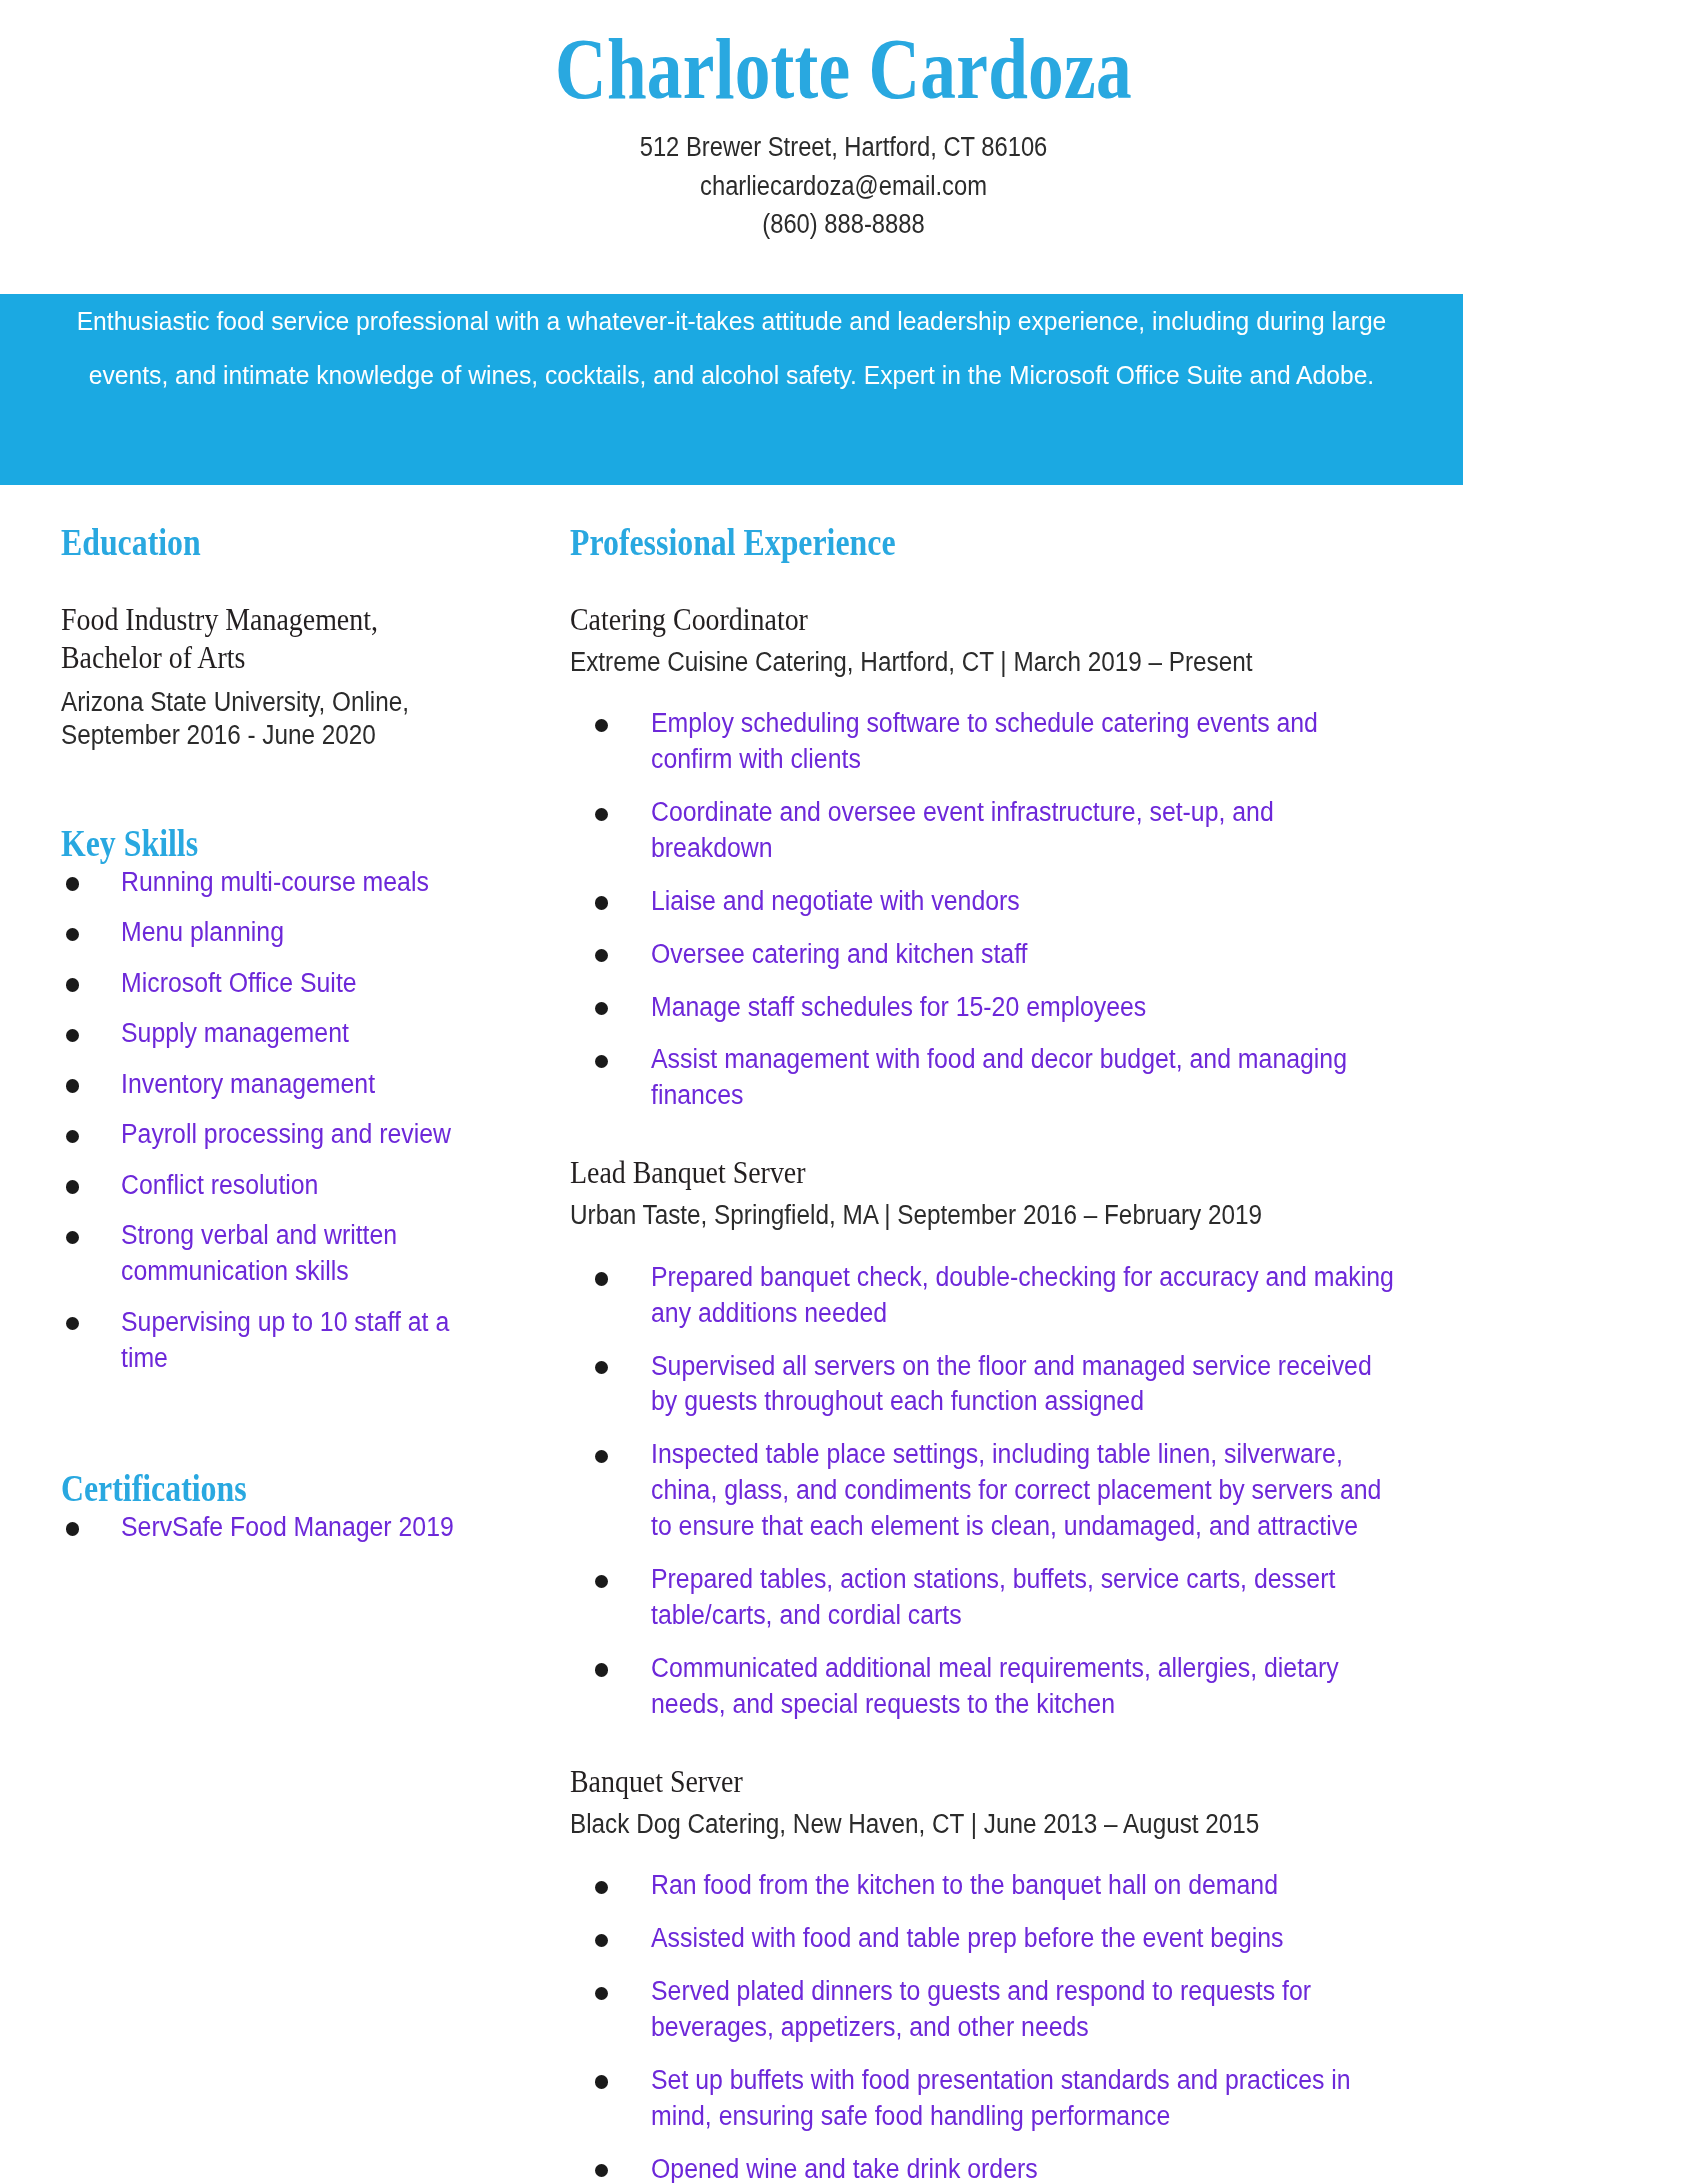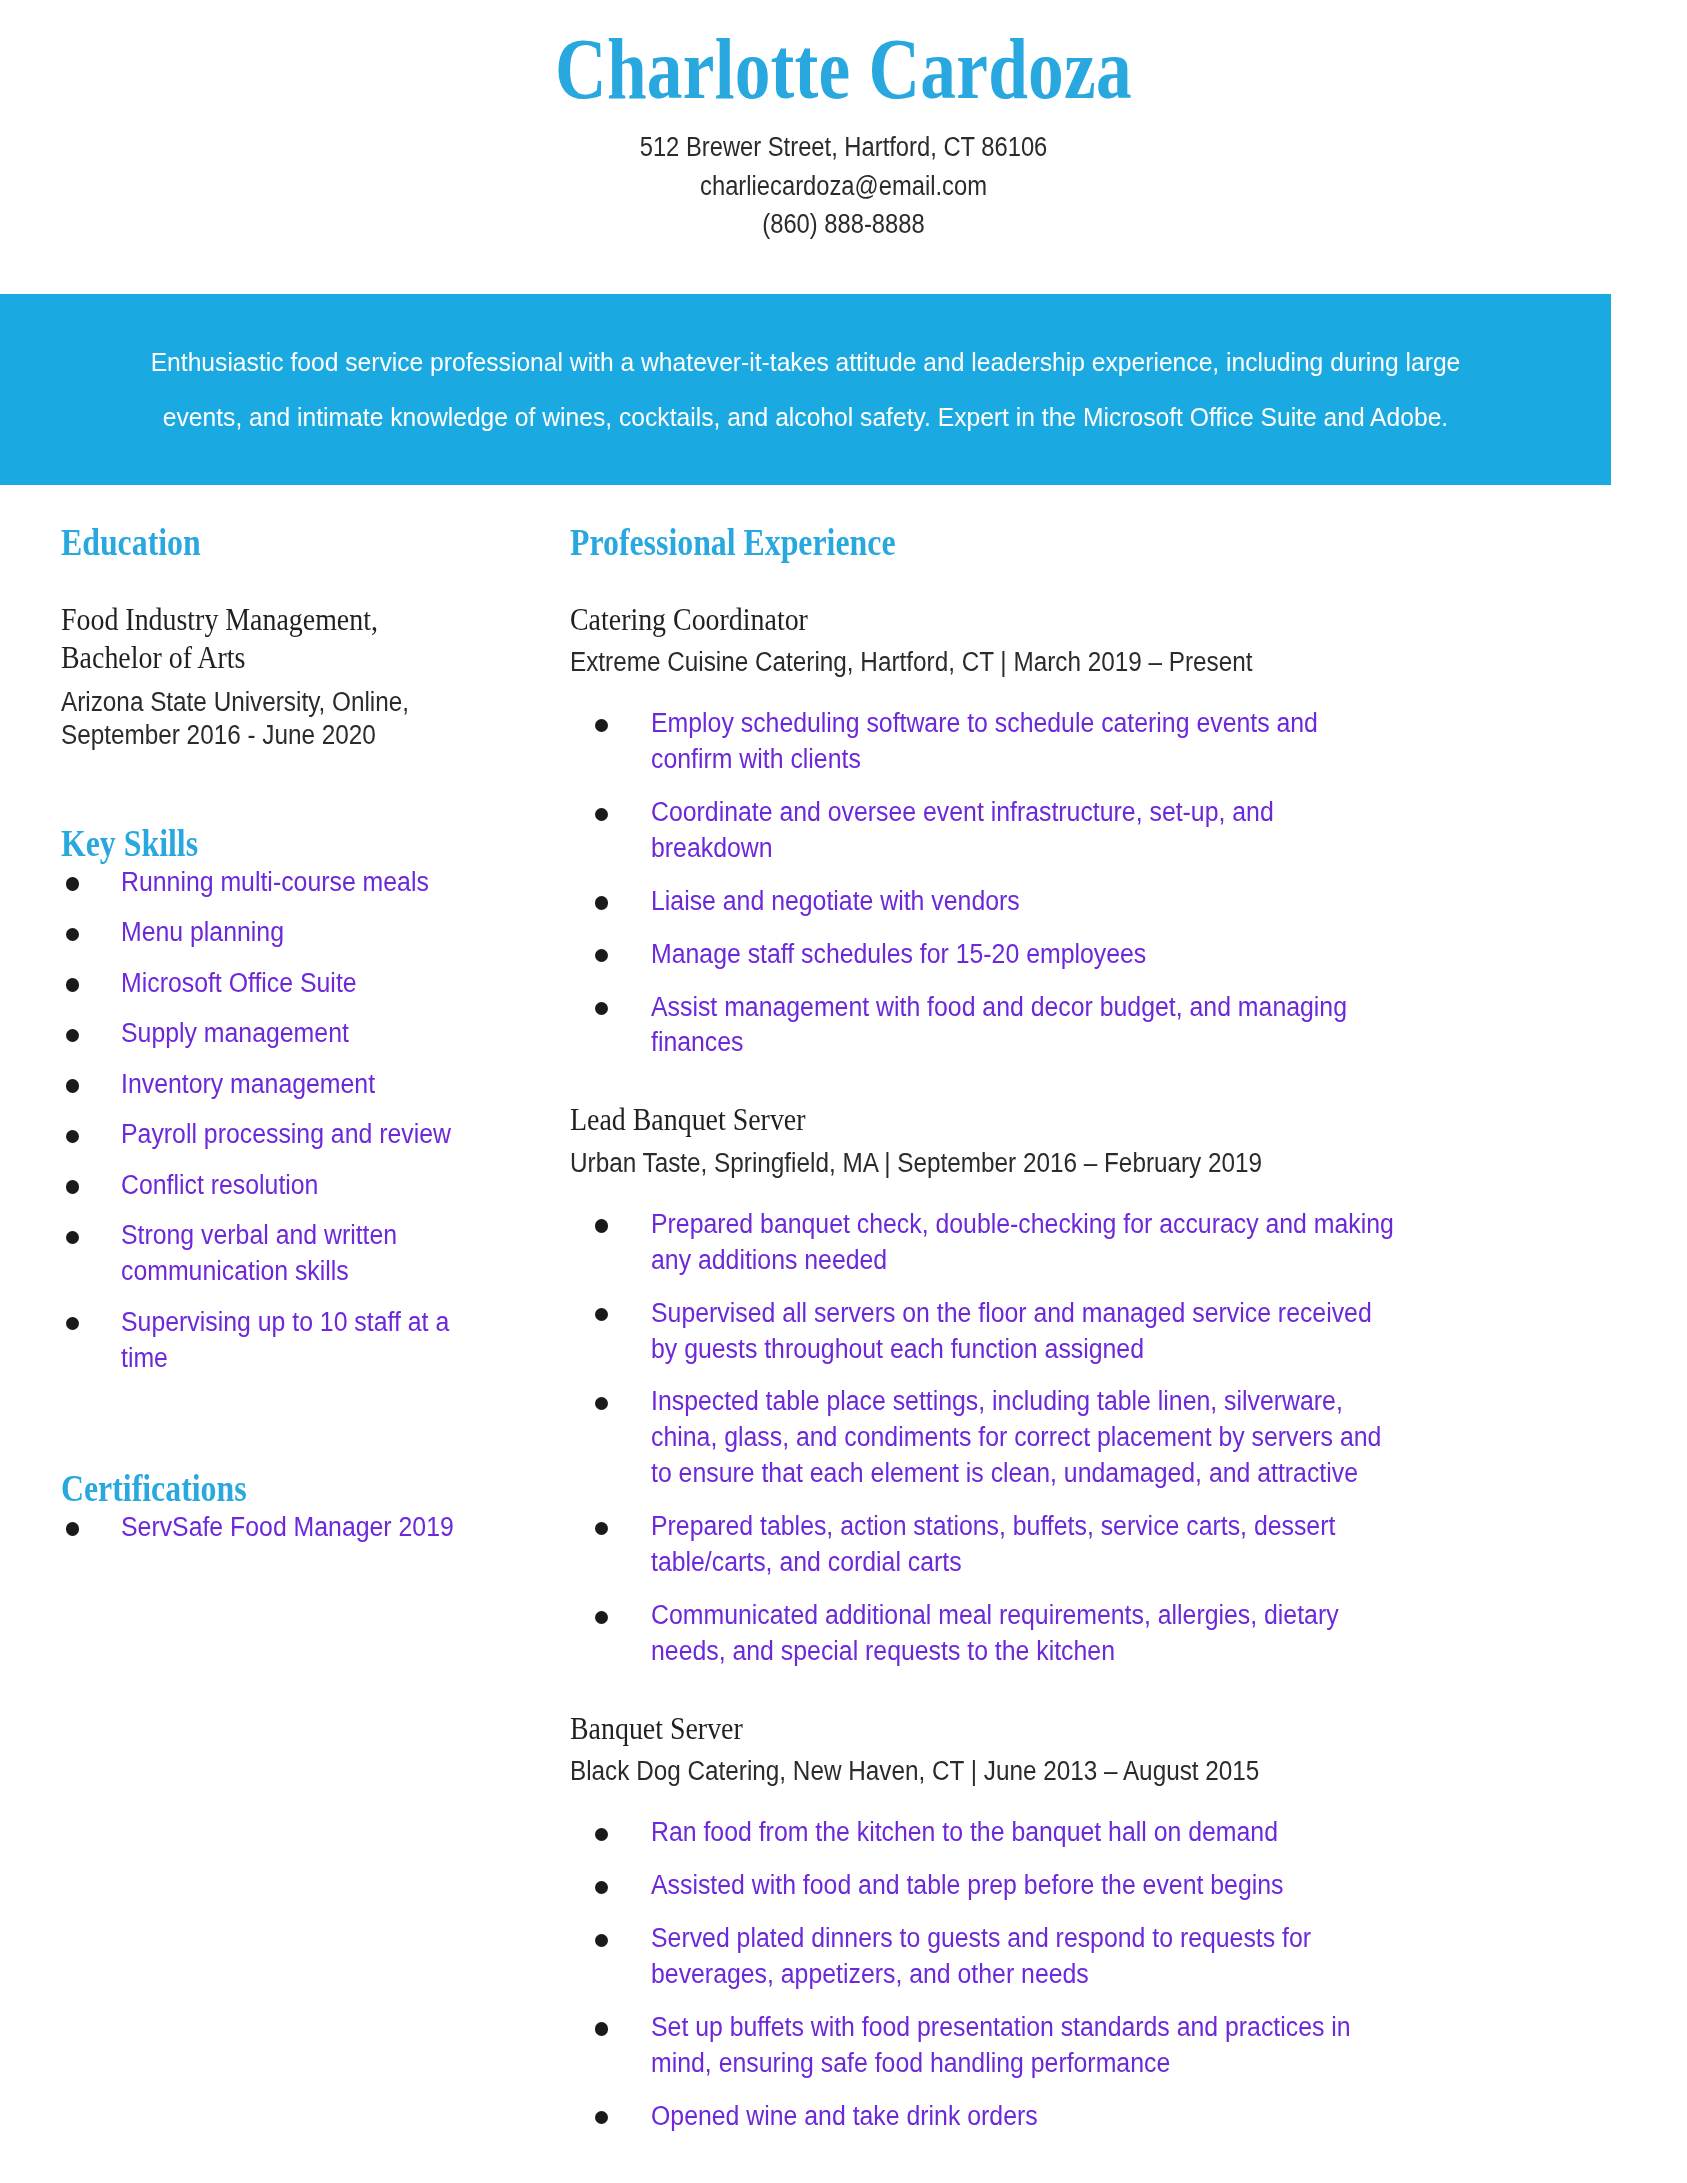--- a/index.html
+++ b/index.html
@@ -45,25 +45,24 @@
     transform: scaleX(0.88);
     transform-origin: center top;
   }
   .contact div { white-space: nowrap; }
 
   
   .summary-band {
     position: absolute;
     left: 0;
     top: 294px;
-    width: 1611px;
+    width: 1463px;
     height: 191px;
     background: #1ba9e2;
     display: flex;
-    align-items: center;
     justify-content: center;
   }
   .summary-text {
     width: 1429px;
     text-align: center;
     color: #ffffff;
     font-size: 26.5px;
     line-height: 2.05;
     transform: scaleX(0.93);
     transform-origin: center center;
@@ -271,20 +270,23 @@
               <li>
                 <span class="btext">Employ scheduling software to schedule catering events and confirm with clients</span>
               </li>
               <li>
                 <span class="btext">Coordinate and oversee event infrastructure, set-up, and breakdown</span>
               </li>
               <li>
                 <span class="btext">Liaise and negotiate with vendors</span>
               </li>
               <li>
+                <span class="btext">Oversee catering and kitchen staff</span>
+              </li>
+              <li>
                 <span class="btext">Manage staff schedules for 15-20 employees</span>
               </li>
               <li>
                 <span class="btext">Assist management with food and decor budget, and managing finances</span>
               </li>
             </ul>
           </div>
           <div class="job">
             <div class="job-title">Lead Banquet Server</div>
             <div class="job-meta">Urban Taste, Springfield, MA | September 2016 – February 2019</div>

